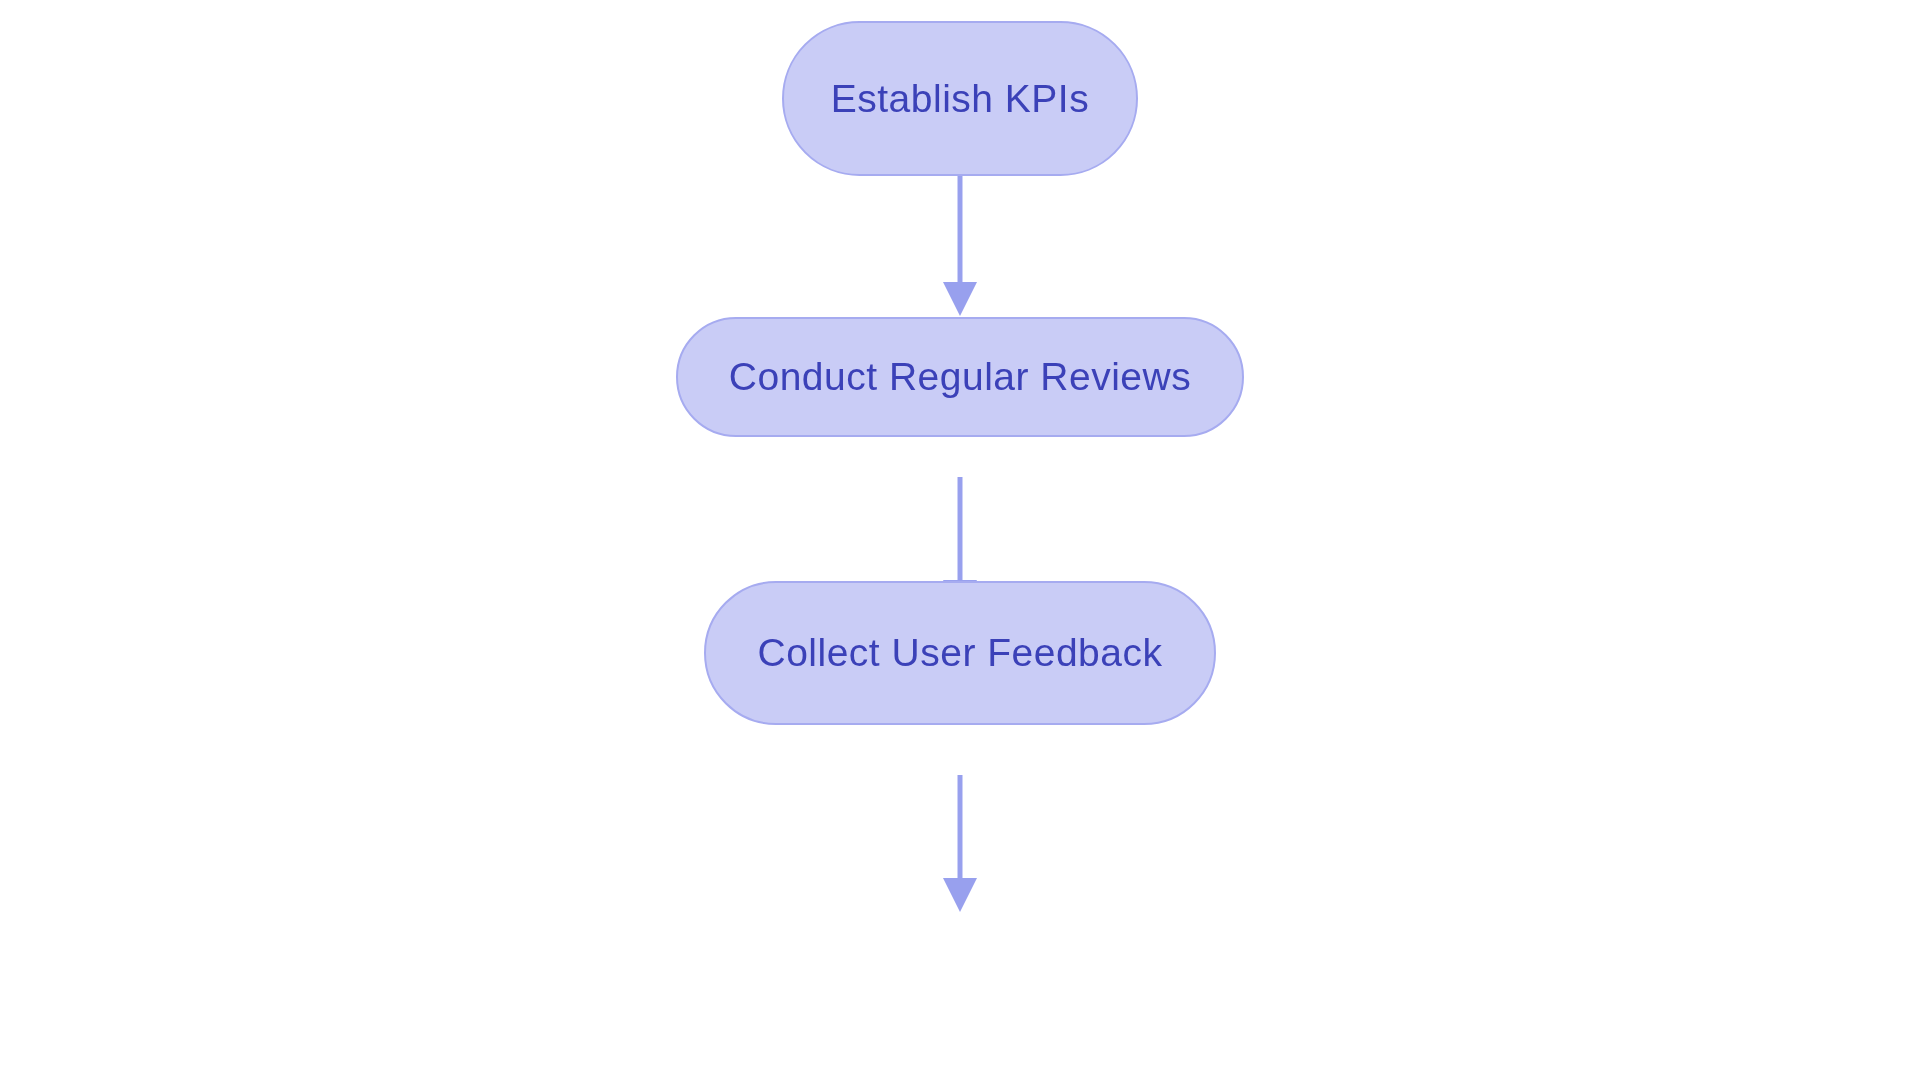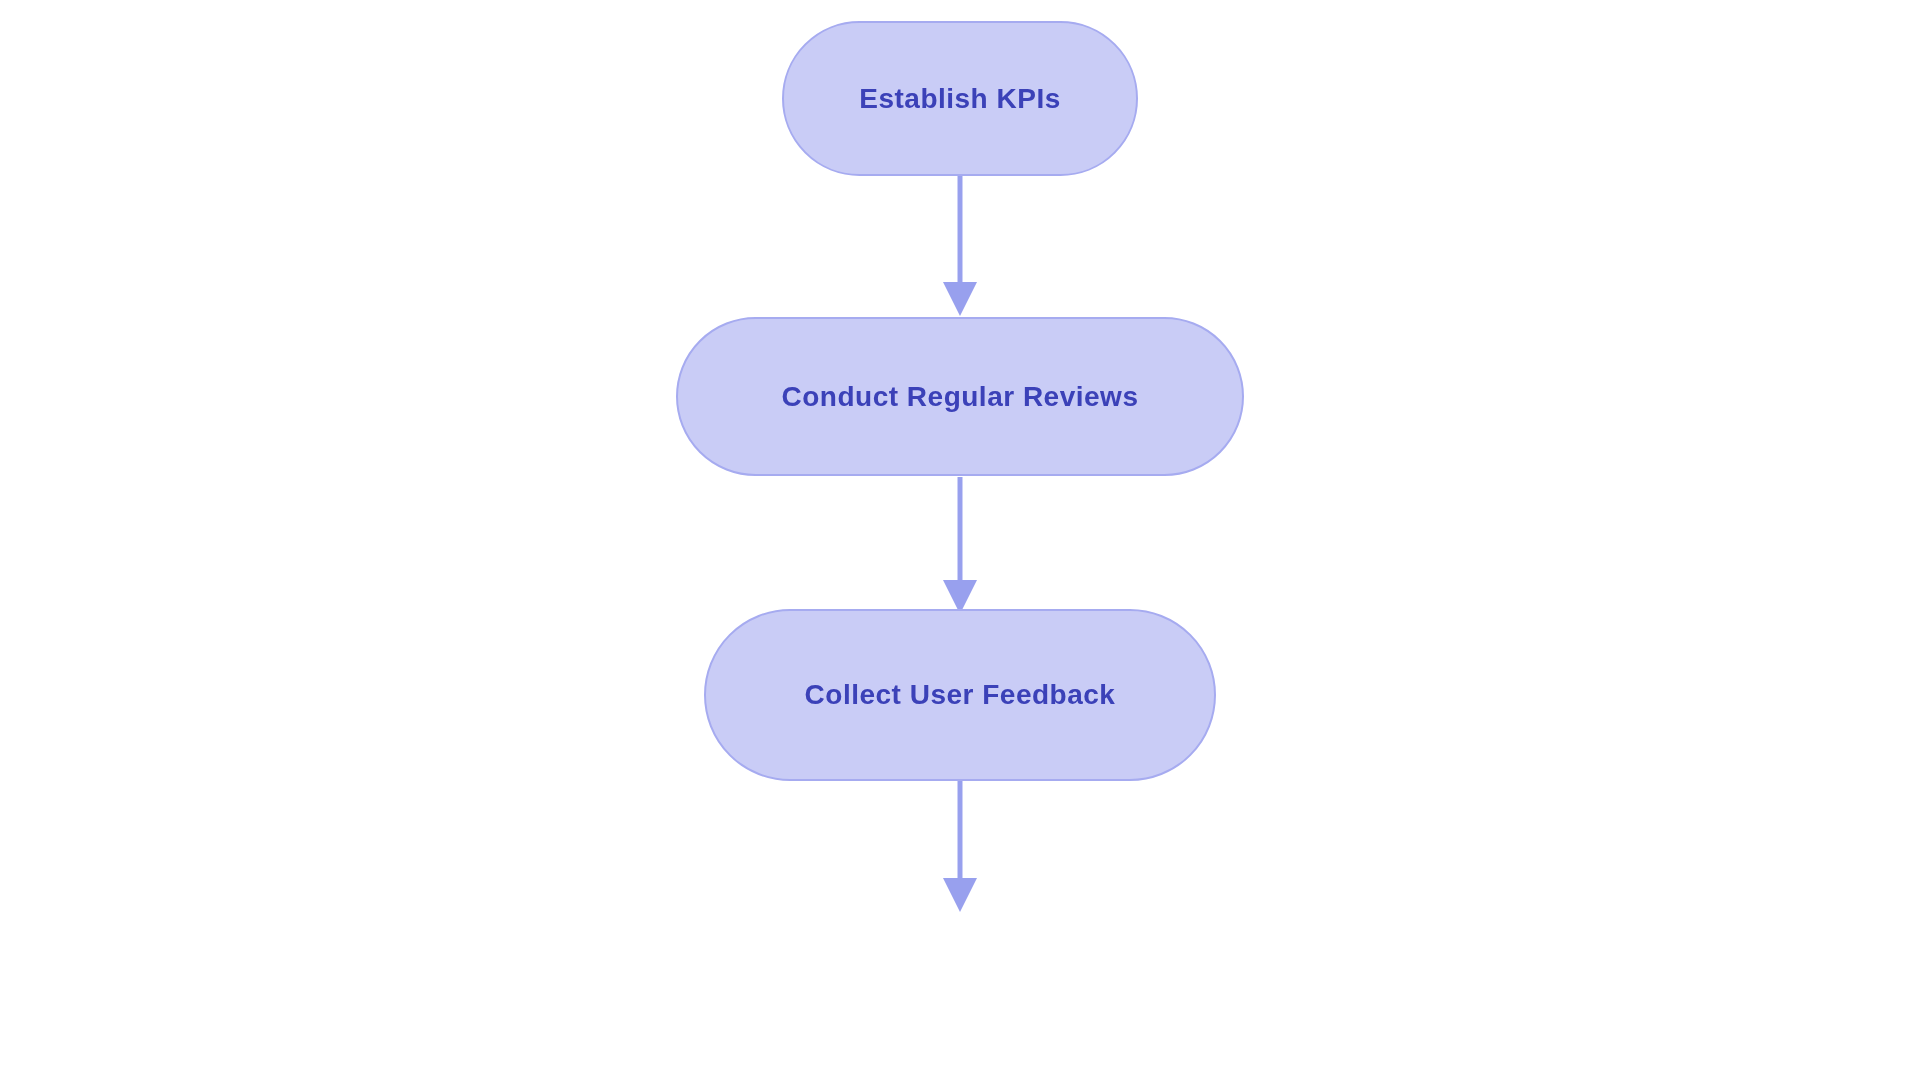--- a/index.html
+++ b/index.html
@@ -35,22 +35,22 @@
     position: absolute;
     display: flex;
     align-items: center;
     justify-content: center;
     background: var(--node-fill);
     border: 2px solid var(--node-border);
     border-radius: 90px;
   }
   .flow-node .node-label {
     color: var(--text);
-    font-size: 28px;
-    font-weight: 700;
+    font-size: 39px;
+    font-weight: 400;
     letter-spacing: 0.5px;
     white-space: nowrap;
     text-align: center;
   }
   .edge-line { stroke: var(--arrow); stroke-width: 5; }
   .edge-head { fill: var(--arrow); }
 </style>
 </head>
 <body>
 
@@ -68,22 +68,22 @@
     <g>
       <line class="edge-line" x1="960" y1="775" x2="960" y2="880"></line>
       <polygon class="edge-head" points="943,878 977,878 960,912"></polygon>
     </g>
   </svg>
 
   <div class="flow-node" style="left:782px; top:21px; width:356px; height:155px;">
     <span class="node-label">Establish KPIs</span>
   </div>
 
-  <div class="flow-node" style="left:676px; top:317px; width:568px; height:159px;">
+  <div class="flow-node" style="left:676px; top:317px; width:568px; height:120px;">
     <span class="node-label">Conduct Regular Reviews</span>
   </div>
 
-  <div class="flow-node" style="left:704px; top:609px; width:512px; height:172px;">
+  <div class="flow-node" style="left:704px; top:581px; width:512px; height:144px;">
     <span class="node-label">Collect User Feedback</span>
   </div>
 
 
 </div>
 
 </body></html>

